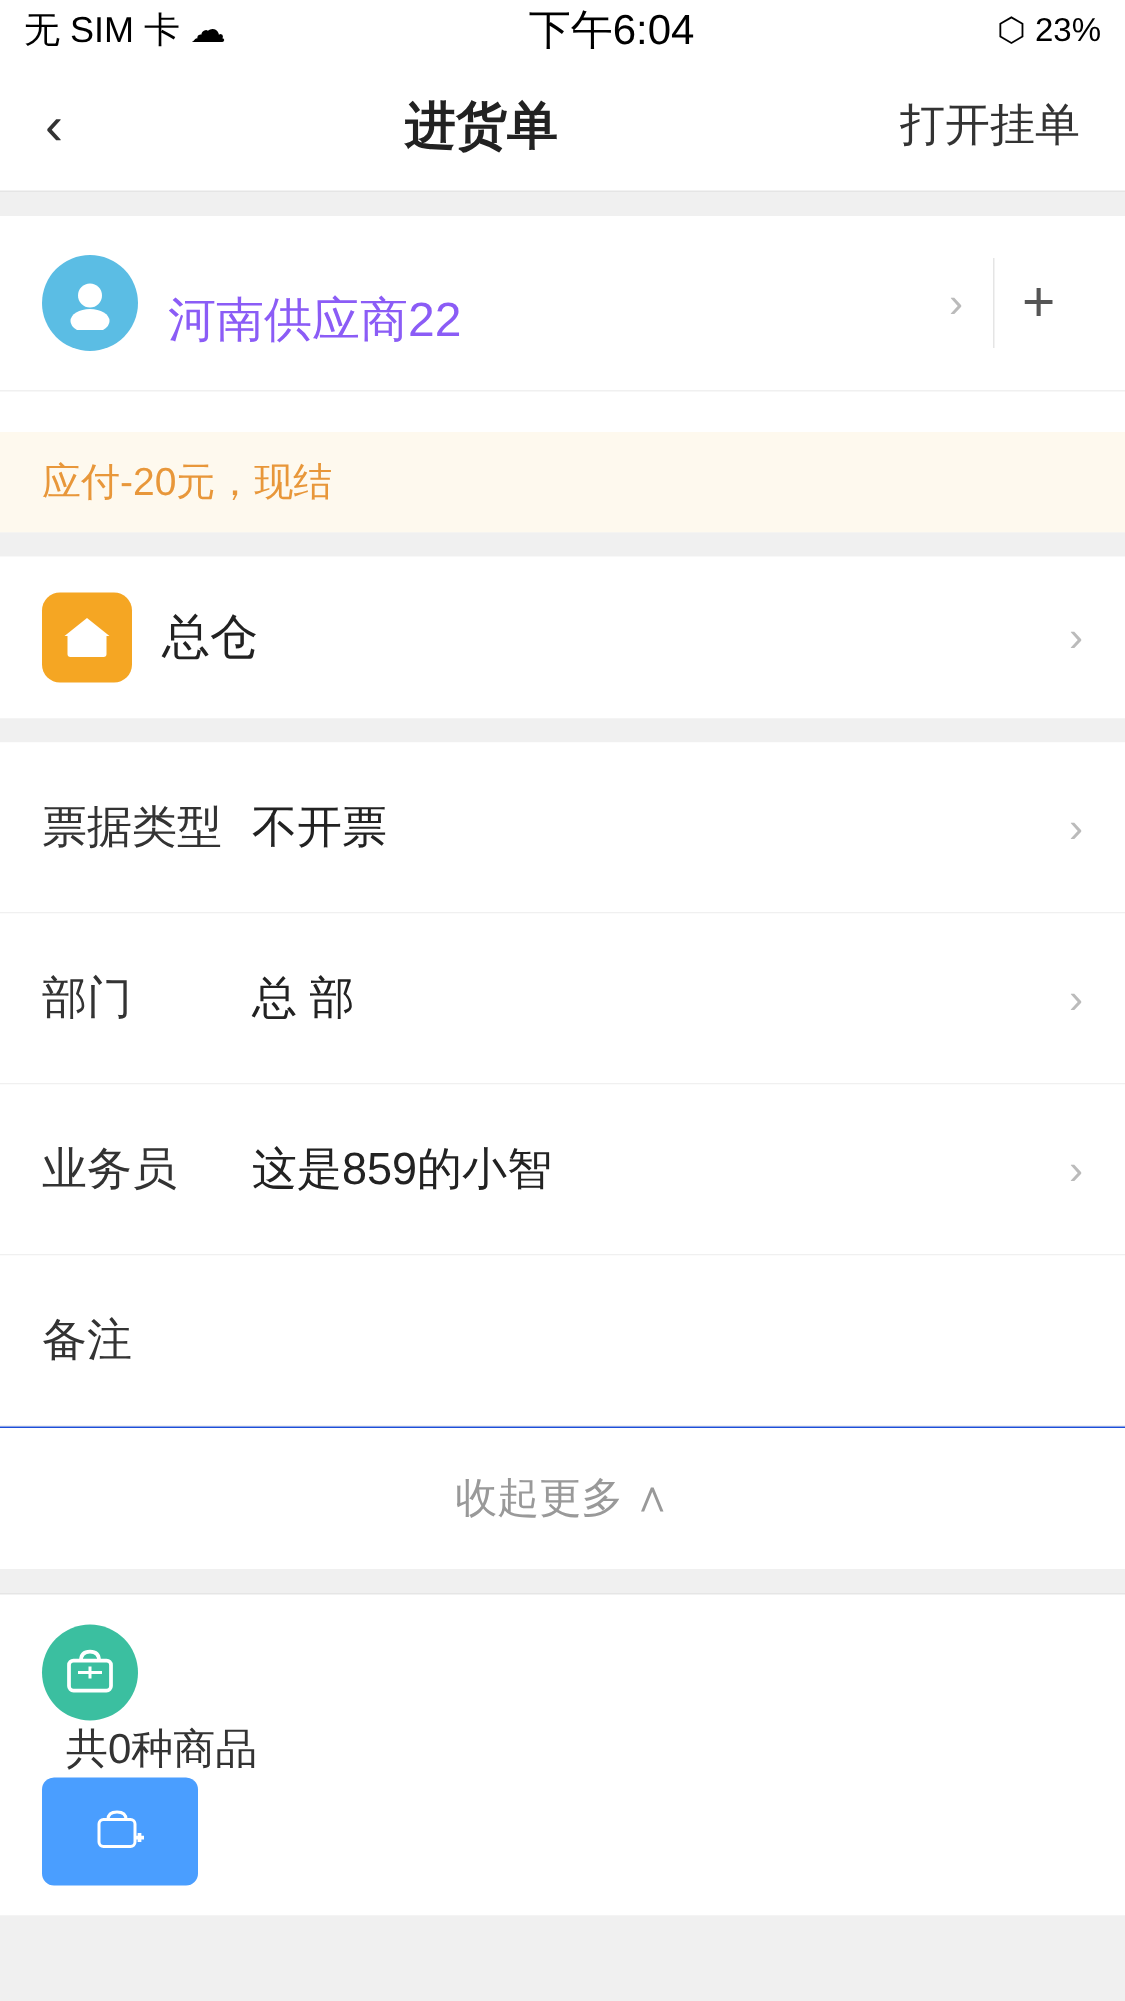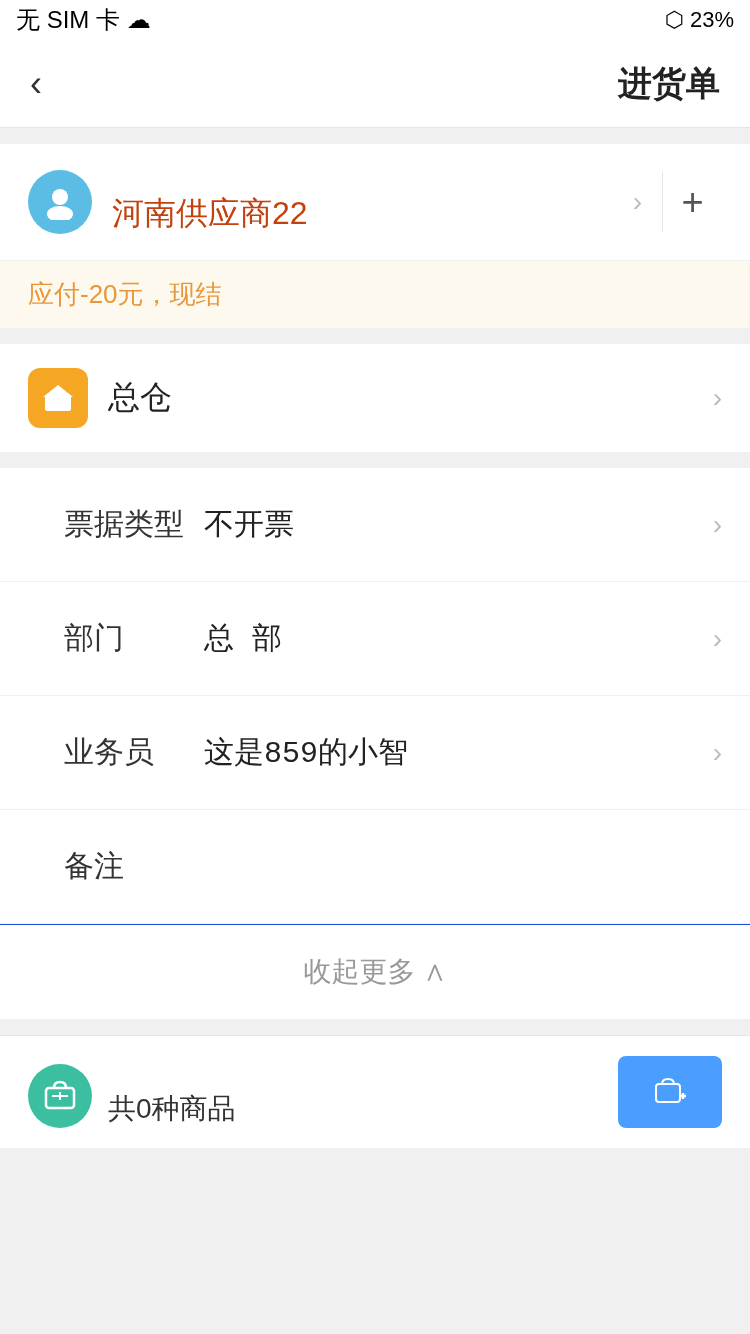--- a/index.html
+++ b/index.html
@@ -83,21 +83,21 @@
       display: flex;
       align-items: center;
       justify-content: center;
       color: #fff;
       font-size: 32px;
       flex-shrink: 0;
     }
     .supplier-name {
       flex: 1;
       font-size: 32px;
-      color: #c2410c;
+      color: #8b5cf6;
       margin-left: 20px;
       margin-top: 24px;
     }
     .supplier-arrow {
       color: #bbb;
       font-size: 28px;
       margin-right: 20px;
     }
     .supplier-add {
       width: 60px;
@@ -110,20 +110,21 @@
       font-size: 38px;
       cursor: pointer;
     }
 
     
     .notice-bar {
       background: #fef9ee;
       padding: 16px 28px;
       color: #e8973a;
       font-size: 26px;
+      margin-top: 27px;
     }
 
     
     .warehouse-row {
       display: flex;
       align-items: center;
       padding: 24px 28px;
       background: #fff;
       border-bottom: none;
     }
@@ -156,27 +157,25 @@
       align-items: center;
       padding: 36px 28px;
       background: #fff;
       border-bottom: 1px solid #f0f0f0;
     }
     .form-label {
       width: 140px;
       font-size: 30px;
       color: #333;
       flex-shrink: 0;
-      margin-left: 36px;
     }
     .form-value {
       flex: 1;
       font-size: 30px;
       color: #222;
-      font-family: Liberation Mono, monospace;
     }
     .form-value.placeholder {
       color: #bbb;
     }
 
     
     .collapse-row {
       background: #fff;
       display: flex;
       align-items: center;
@@ -185,23 +184,24 @@
       border-top: 1px solid #1d4ed8;
       color: #999;
       font-size: 28px;
       cursor: pointer;
     }
 
     
     .bottom-bar {
       background: #fff;
       display: flex;
-      align-items: flex-end;
+      align-items: flex-start;
       padding: 20px 28px;
       border-top: 1px solid #e5e5e5;
+      flex-direction: column;
     }
     .product-icon {
       width: 64px;
       height: 64px;
       border-radius: 50%;
       background: #3bbfa0;
       display: flex;
       align-items: center;
       justify-content: center;
       color: #fff;
@@ -233,29 +233,31 @@
       min-height: 300px;
     }
   </style>
 </head>
 <body>
 
 <div class="status-bar">
   <div class="status-left">
     <span>无 SIM 卡 ☁</span>
   </div>
+  <div class="status-center">下午6:04</div>
   <div class="status-right">
     <span>⬡</span>
     <span>23%</span>
   </div>
 </div>
 
 <div class="nav-bar">
   <span class="nav-back">‹</span>
   <span class="nav-title">进货单</span>
+  <span class="nav-action">打开挂单</span>
 </div>
 
 <div class="section-gap"></div>
 
 <div class="card">
   <div class="supplier-row">
     <div class="supplier-avatar">
       <svg width="36" height="36" viewBox="0 0 36 36" fill="white">
         <circle cx="18" cy="13" r="8"></circle>
         <ellipse cx="18" cy="30" rx="13" ry="8"></ellipse>

